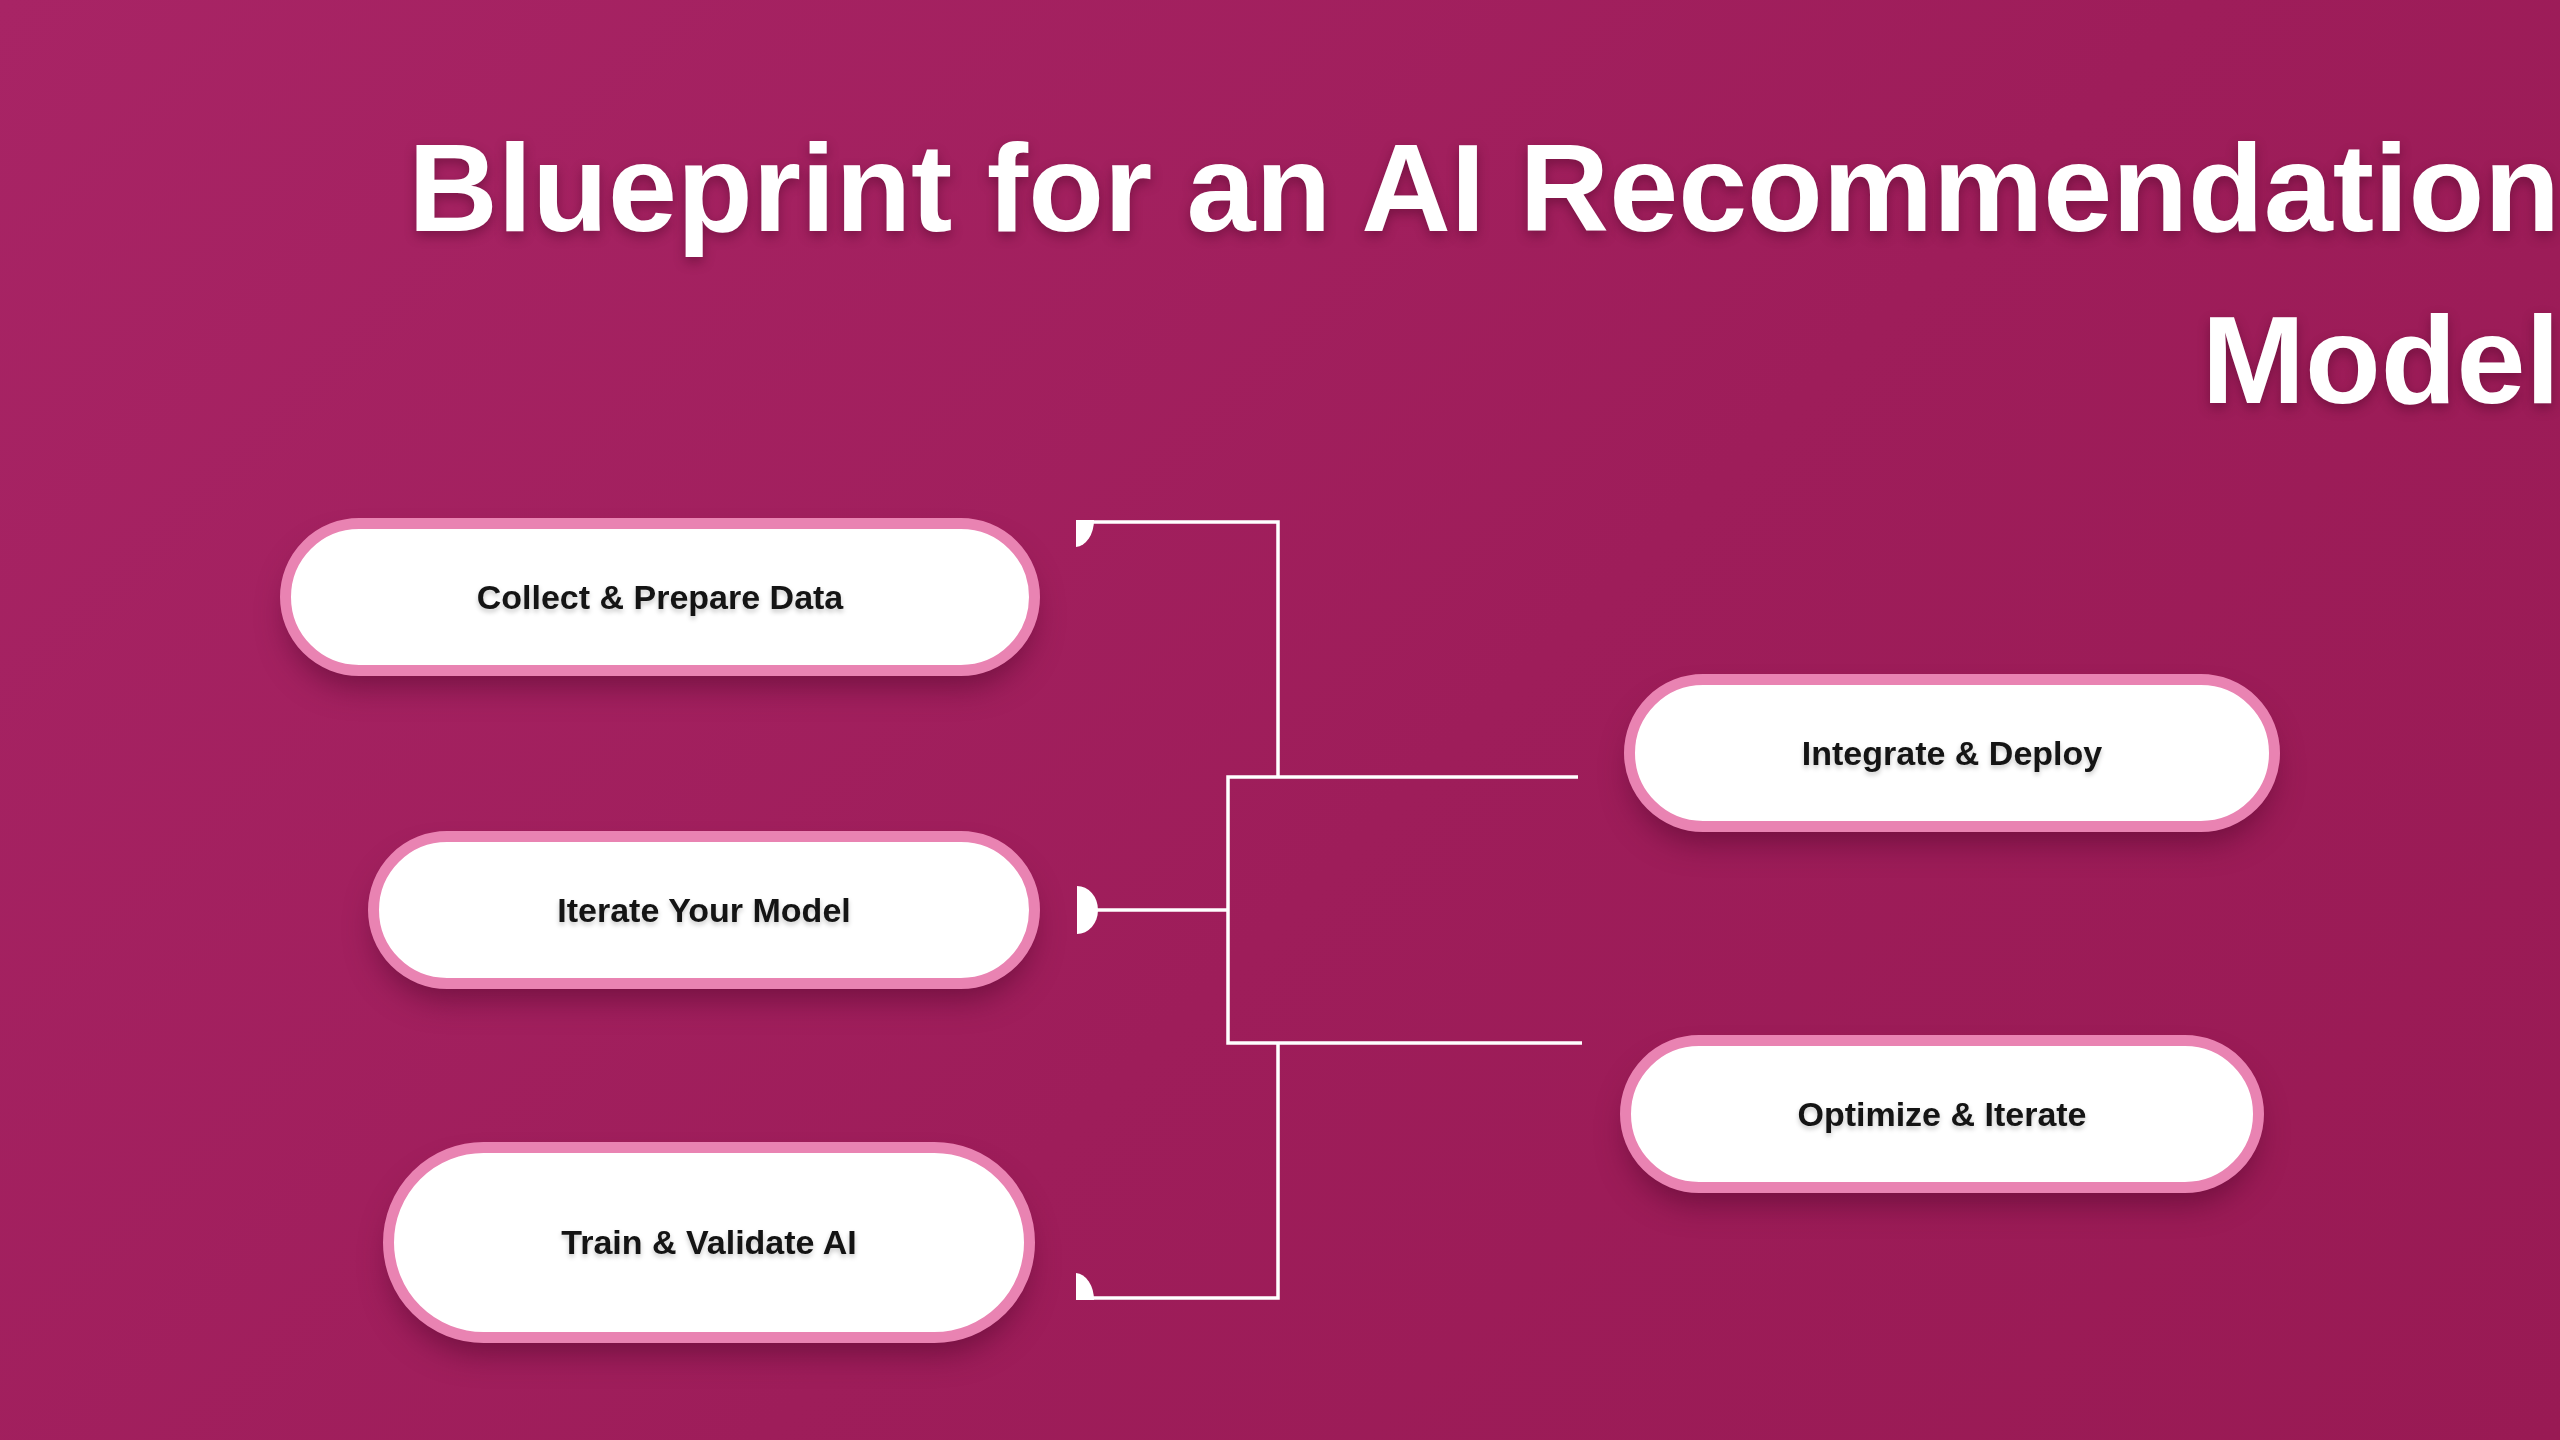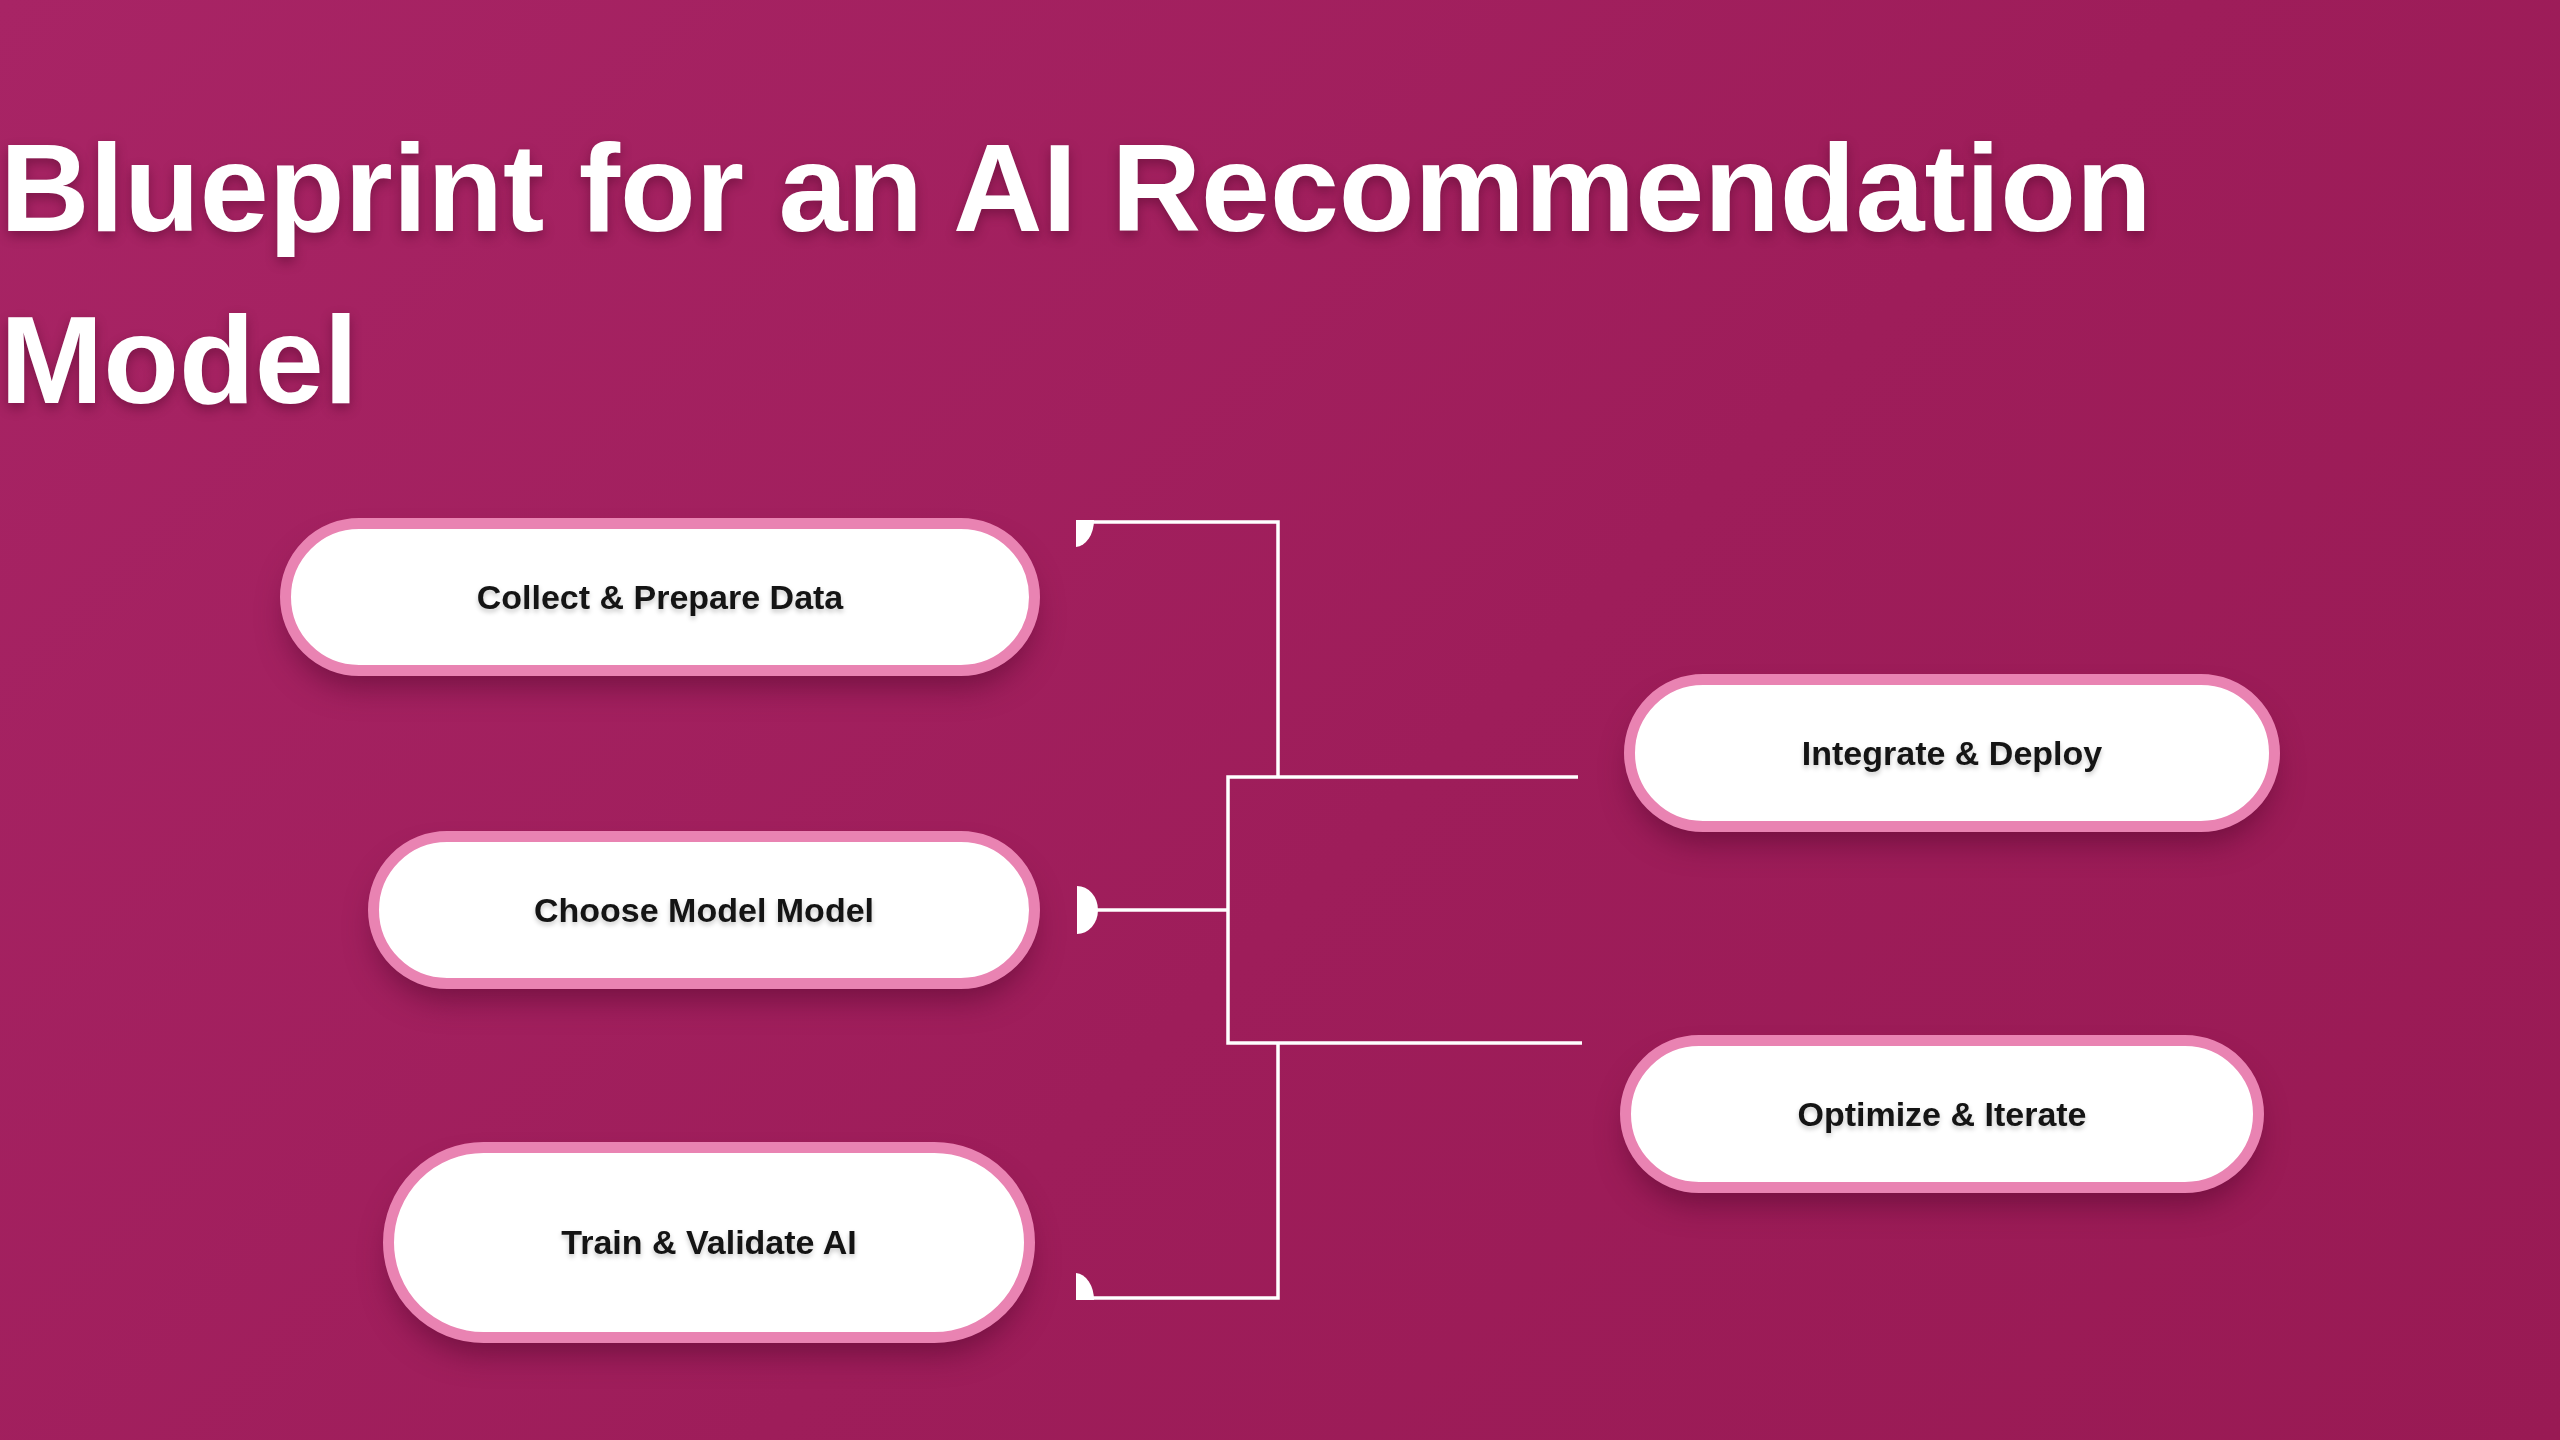--- a/index.html
+++ b/index.html
@@ -18,21 +18,21 @@
     height: 1440px;
     background: linear-gradient(135deg, #a82465 0%, #9e1d5a 55%, #991a54 100%);
   }
 
   .title {
     position: absolute;
     left: 0;
     right: 0;
     top: 102px;
     margin: 0;
-    text-align: left;
+    text-align: right;
     color: #ffffff;
     font-size: 124px;
     line-height: 172px;
     font-weight: 800;
     letter-spacing: 0px;
     text-shadow: 0 5px 12px rgba(70, 6, 38, 0.45);
   }
   .title-line {
     display: block;
     white-space: nowrap;
@@ -100,21 +100,21 @@
     <path class="cap" d="M 1076 520 L 1094 520 A 19 27 0 0 1 1076 547 Z"></path>
     <path class="cap" d="M 1077 886 A 21 24 0 0 1 1077 934 Z"></path>
     <path class="cap" d="M 1076 1300 L 1094 1300 A 19 27 0 0 0 1076 1273 Z"></path>
   </svg>
 
   <div class="node node-1">
     <span>Collect &amp; Prepare Data</span>
   </div>
 
   <div class="node node-2">
-    <span>Choose Model Model</span>
+    <span>Iterate Your Model</span>
   </div>
 
   <div class="node node-3">
     <span>Train &amp; Validate AI</span>
   </div>
 
   <div class="node node-4">
     <span>Integrate &amp; Deploy</span>
   </div>
 

